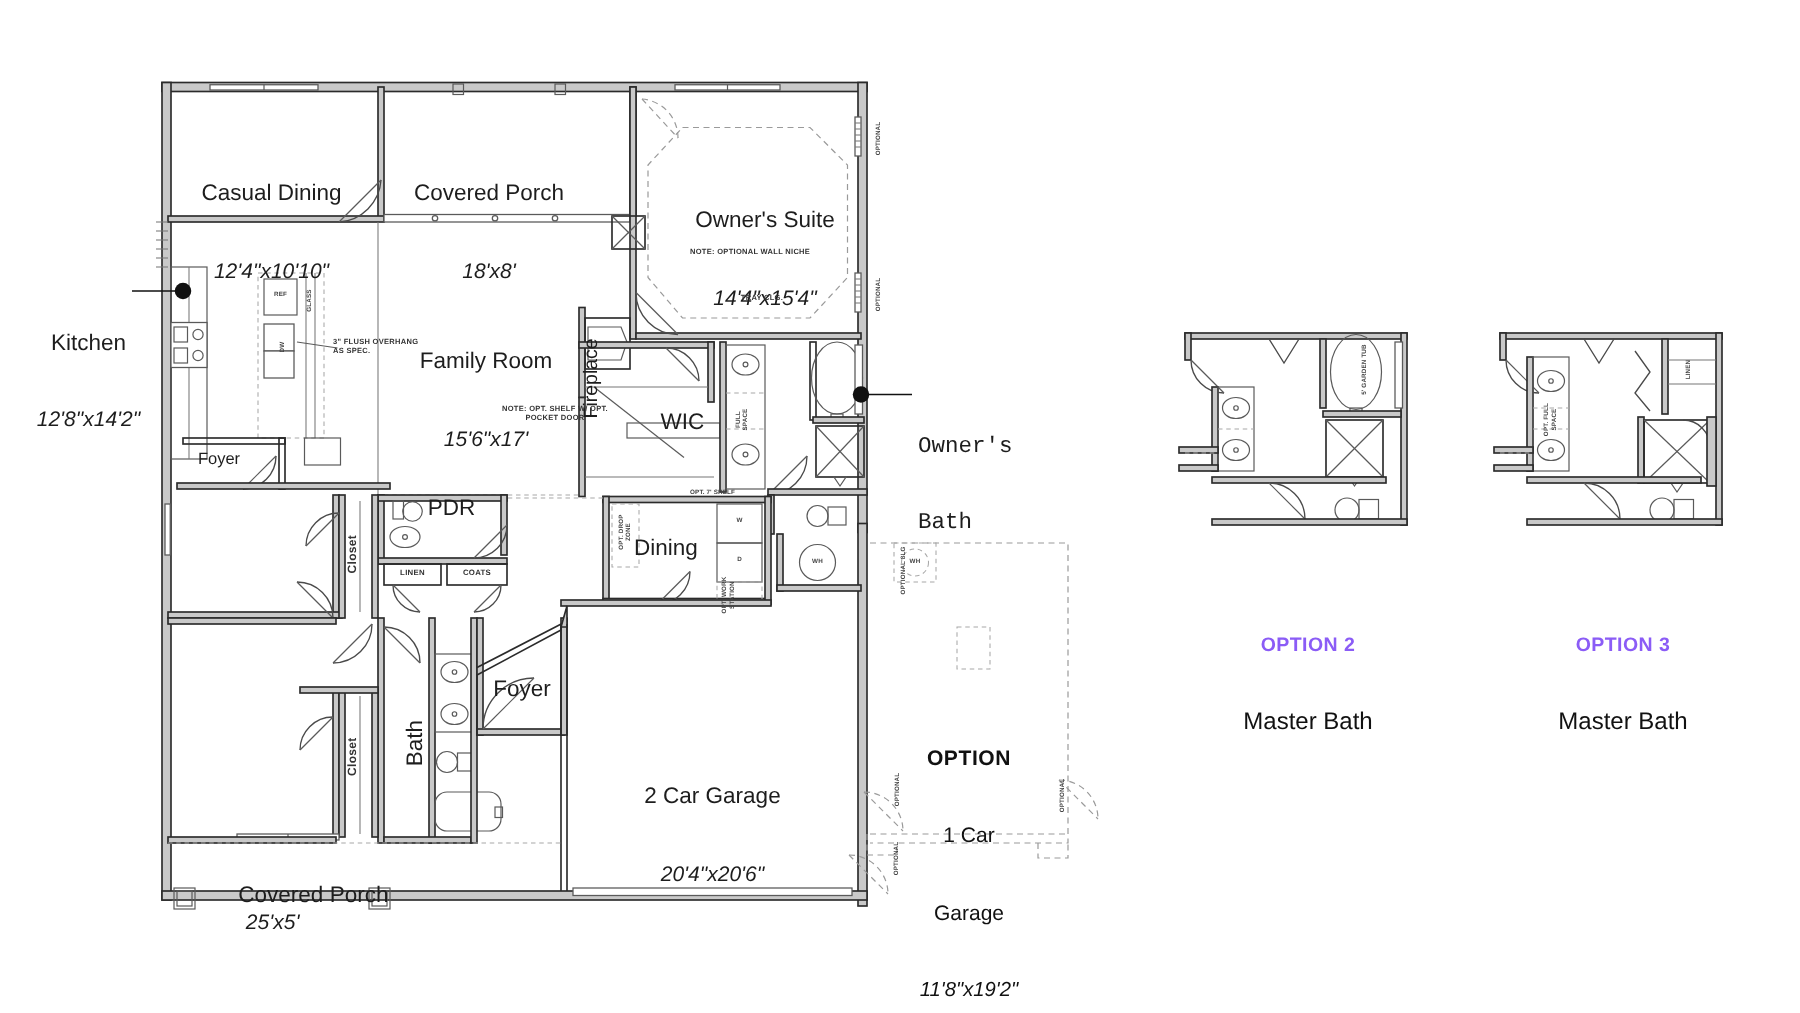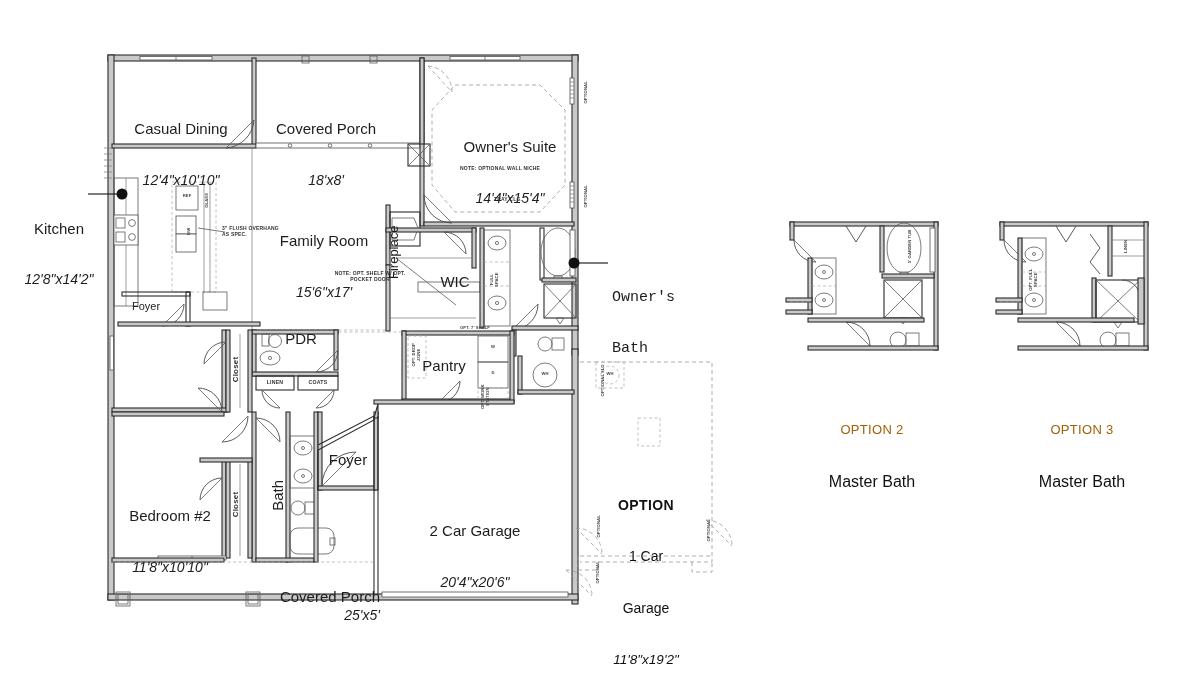--- a/index.html
+++ b/index.html
@@ -13,21 +13,21 @@
   
   .lbl{position:absolute;text-align:center;line-height:1.12;white-space:pre;}
   .rm-name{font-size:15px;color:#1d1d1d;}
   .rm-dim{font-size:14px;font-style:italic;color:#1d1d1d;}
   .rm-small{font-size:13px;color:#1d1d1d;}
   .rm-tiny{font-size:11px;color:#1d1d1d;}
   .micro{font-size:4.6px;color:#333;letter-spacing:.2px;font-weight:bold;}
   .micro2{font-size:4.2px;color:#444;letter-spacing:.1px;font-weight:bold;}
   .vert{transform-origin:center center;}
   .rot90{transform:rotate(-90deg);}
-  .opt-title{font-size:13px;font-weight:normal;color:#a16207;letter-spacing:.3px;}
+  .opt-title{font-size:13px;font-weight:bold;color:#8b5cf6;letter-spacing:.3px;}
   .opt-sub{font-size:16px;color:#111;}
   .callout{font-size:15px;color:#1d1d1d;line-height:1.15;}
   .callout .dim{font-style:italic;font-size:14px;}
   .optbig{font-size:14px;font-weight:bold;color:#111;letter-spacing:.4px;}
   .optreg{font-size:14px;color:#111;}
   .optdim{font-size:13.5px;font-style:italic;color:#111;}
 </style>
 </head>
 <body>
 
@@ -482,37 +482,33 @@
   <div class="rm-name">Owner's Suite</div>
   <div class="rm-dim">14'4"x15'4"</div>
 </div>
 
 <div class="lbl" style="left:272px;top:197px;width:104px;">
   <div class="rm-name">Family Room</div>
   <div class="rm-dim">15'6"x17'</div>
 </div>
 
 
-<div class="lbl" style="left:118px;top:472px;width:104px;">
-  <div class="rm-name">Bedroom #2</div>
-  <div class="rm-dim">11'8"x10'10"</div>
-</div>
 
 <div class="lbl" style="left:400px;top:487px;width:150px;">
   <div class="rm-name">2 Car Garage</div>
   <div class="rm-dim">20'4"x20'6"</div>
 </div>
 
-<div class="lbl" style="left:150px;top:570px;width:230px;text-align:right;">
+<div class="lbl" style="left:150px;top:570px;width:230px;text-align:left;">
   <span class="rm-name">Covered Porch</span>
   <span class="rm-dim" style="margin-left:5px;">25'x5'</span>
 </div>
 
 <div class="lbl rm-name" style="left:428px;top:274px;width:54px;">WIC</div>
-<div class="lbl rm-name" style="left:406px;top:358px;width:76px;">Pantry</div>
+<div class="lbl rm-name" style="left:406px;top:358px;width:76px;">Dining</div>
 <div class="lbl rm-name" style="left:278px;top:331px;width:46px;">PDR</div>
 <div class="lbl rm-name" style="left:322px;top:452px;width:52px;">Foyer</div>
 <div class="lbl rm-name vert rot90" style="left:248px;top:487px;width:60px;">Bath</div>
 <div class="lbl rm-small vert rot90" style="left:359px;top:245px;width:70px;">Fireplace</div>
 <div class="lbl rm-tiny" style="left:124px;top:300px;width:44px;">Foyer</div>
 <div class="lbl micro vert rot90" style="left:214px;top:365px;width:44px;font-size:8px;">Closet</div>
 <div class="lbl micro vert rot90" style="left:214px;top:500px;width:44px;font-size:8px;">Closet</div>
 <div class="lbl micro" style="left:258px;top:380px;width:34px;font-size:5.2px;">LINEN</div>
 <div class="lbl micro" style="left:300px;top:380px;width:36px;font-size:5.2px;">COATS</div>
 

